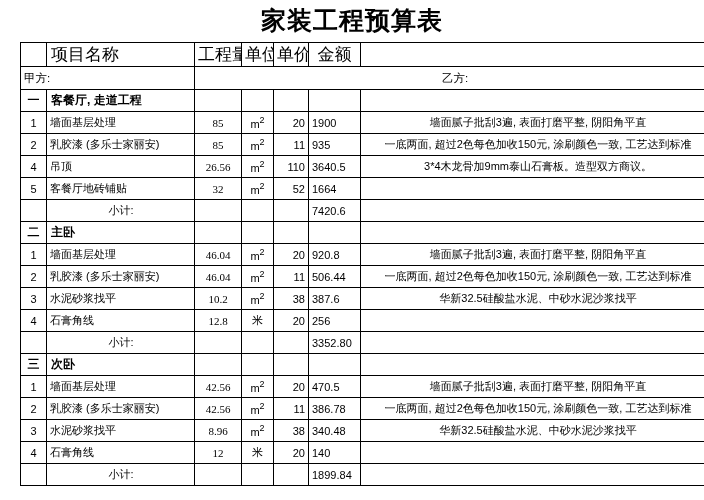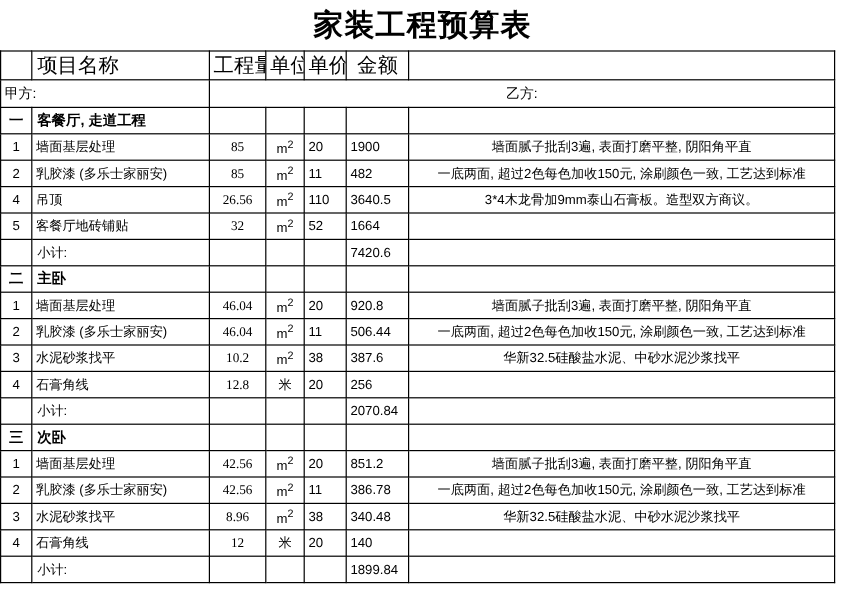--- a/index.html
+++ b/index.html
@@ -10,21 +10,21 @@
   body {
     width: 704px;
     height: 500px;
     font-family: "Liberation Sans", "DejaVu Sans", sans-serif;
     color: #000;
     overflow: hidden;
   }
   .sheet {
     width: 704px;
     box-sizing: border-box;
-    padding: 0 0;
+    padding: 0 20px;
   }
   .title {
     text-align: center;
     font-size: 25px;
     font-weight: bold;
     letter-spacing: 1px;
     padding: 4px 0 5px 0;
     font-family: "DejaVu Sans", "Liberation Sans", sans-serif;
   }
   table {
@@ -38,36 +38,36 @@
     height: 21px;
     padding: 0 3px;
     vertical-align: middle;
     overflow: hidden;
     white-space: nowrap;
   }
   .c-idx   { width: 26px;  text-align: center; }
   .c-name  { width: 148px; text-align: left; }
   .c-qty   { width: 47px;  text-align: center; font-family: Liberation Serif, serif; }
   .c-unit  { width: 32px;  text-align: center; }
-  .c-price { width: 35px;  text-align: left; }
+  .c-price { width: 35px;  text-align: right; }
   .c-amt   { width: 52px;  text-align: left; }
   .c-note  { text-align: center; }
 
   .hdr td { text-align: center; font-size: 17px; }
   .hdr .c-name { text-align: left; padding-left: 4px; }
 
   .partyrow td { height: 22px; font-size: 11.5px; }
 
   .section td {
     font-weight: bold;
     font-size: 12px;
   }
   .section .c-name { padding-left: 4px; }
 
-  .subtotal .c-name { padding-left: 4px; }
+  .subtotal .c-name { padding-left: 4px; text-align: center; }
 
   .sup { font-size: 9px; vertical-align: super; }
 </style>
 </head>
 <body>
 
 <div class="sheet">
   <div class="title">家装工程预算表</div>
 
   <table>
@@ -114,21 +114,21 @@
           <td class="c-price">20</td>
           <td class="c-amt">1900</td>
           <td class="c-note">墙面腻子批刮3遍, 表面打磨平整, 阴阳角平直</td>
         </tr>
         <tr>
           <td class="c-idx">2</td>
           <td class="c-name">乳胶漆 (多乐士家丽安)</td>
           <td class="c-qty">85</td>
           <td class="c-unit">m<span class="sup">2</span></td>
           <td class="c-price">11</td>
-          <td class="c-amt">482</td>
+          <td class="c-amt">935</td>
           <td class="c-note">一底两面, 超过2色每色加收150元, 涂刷颜色一致, 工艺达到标准</td>
         </tr>
         <tr>
           <td class="c-idx">4</td>
           <td class="c-name">吊顶</td>
           <td class="c-qty">26.56</td>
           <td class="c-unit">m<span class="sup">2</span></td>
           <td class="c-price">110</td>
           <td class="c-amt">3640.5</td>
           <td class="c-note">3*4木龙骨加9mm泰山石膏板。造型双方商议。</td>
@@ -195,39 +195,39 @@
           <td class="c-price">20</td>
           <td class="c-amt">256</td>
           <td class="c-note"></td>
         </tr>
         <tr class="subtotal">
           <td class="c-idx"></td>
           <td class="c-name">小计:</td>
           <td class="c-qty"></td>
           <td class="c-unit"></td>
           <td class="c-price"></td>
-          <td class="c-amt">2070.84</td>
+          <td class="c-amt">3352.80</td>
           <td class="c-note"></td>
         </tr>
         <tr class="section">
           <td class="c-idx">三</td>
           <td class="c-name">次卧</td>
           <td class="c-qty"></td>
           <td class="c-unit"></td>
           <td class="c-price"></td>
           <td class="c-amt"></td>
           <td class="c-note"></td>
         </tr>
         <tr>
           <td class="c-idx">1</td>
           <td class="c-name">墙面基层处理</td>
           <td class="c-qty">42.56</td>
           <td class="c-unit">m<span class="sup">2</span></td>
           <td class="c-price">20</td>
-          <td class="c-amt">851.2</td>
+          <td class="c-amt">470.5</td>
           <td class="c-note">墙面腻子批刮3遍, 表面打磨平整, 阴阳角平直</td>
         </tr>
         <tr>
           <td class="c-idx">2</td>
           <td class="c-name">乳胶漆 (多乐士家丽安)</td>
           <td class="c-qty">42.56</td>
           <td class="c-unit">m<span class="sup">2</span></td>
           <td class="c-price">11</td>
           <td class="c-amt">386.78</td>
           <td class="c-note">一底两面, 超过2色每色加收150元, 涂刷颜色一致, 工艺达到标准</td>

